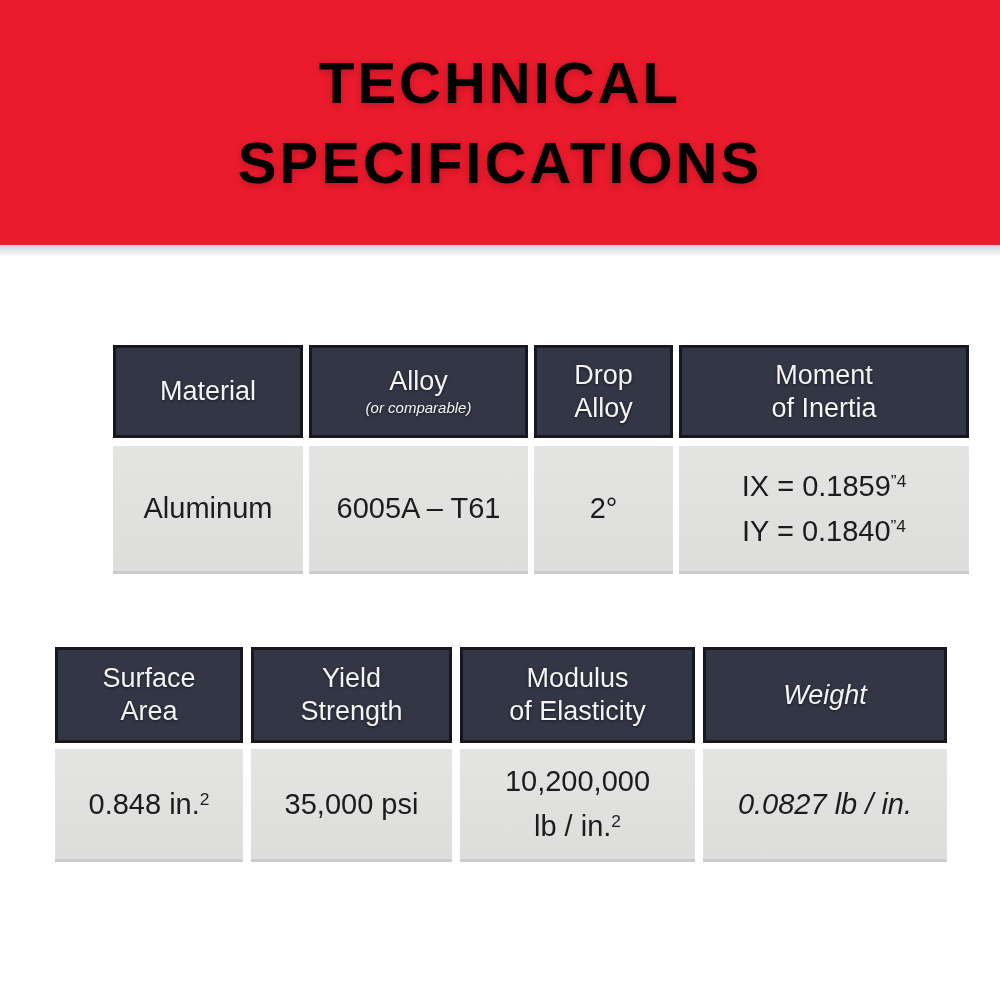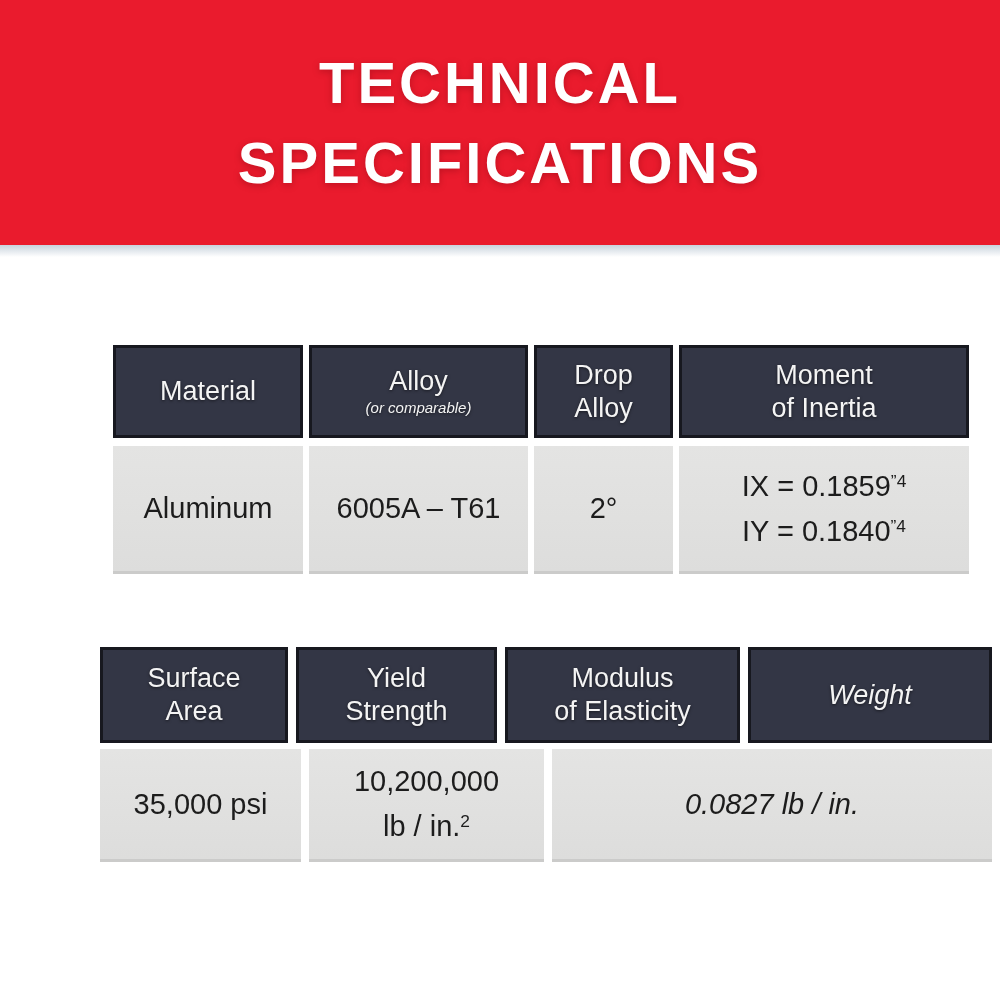--- a/index.html
+++ b/index.html
@@ -9,33 +9,33 @@
     font-family:"Liberation Sans", sans-serif;
   }
 
   
   .banner {
     position:absolute; left:0; top:0; width:1000px; height:245px;
     background:#ea1b2d;
     display:flex; flex-direction:column; align-items:center; justify-content:center;
   }
   .banner-line {
-    color:#ffffff; font-weight:700; font-size:58px; letter-spacing:3px;
+    color:#000000; font-weight:700; font-size:58px; letter-spacing:3px;
     line-height:80px; text-align:center;
     text-shadow:0 2px 7px rgba(110,0,12,0.35);
   }
   .banner-shadow {
     position:absolute; left:0; top:245px; width:1000px; height:12px;
     background:linear-gradient(to bottom, #c9d3dd 0%, rgba(255,255,255,0) 100%);
   }
 
   
   .spec-table { position:absolute; }
   #table1 { left:72px; top:345px; width:856px;padding-left:41px; }
-  #table2 { left:55px; top:647px; width:892px;margin-left:45px; }
+  #table2 { left:55px; top:647px; width:892px; }
 
   .hdr-row, .val-row { display:flex; }
   #table1 .hdr-row, #table1 .val-row { gap:6px; }
   #table2 .hdr-row, #table2 .val-row { gap:8px; }
   #table1 .hdr-row { height:93px; }
   #table1 .val-row { height:128px; margin-top:8px; }
   #table2 .hdr-row { height:96px; }
   #table2 .val-row { height:113px; margin-top:6px; }
 
   .hcell {
@@ -123,20 +123,23 @@
       </div>
       <div class="hcell t2c3">
         <span>Modulus</span>
         <span>of Elasticity</span>
       </div>
       <div class="hcell t2c4">
         <span>Weight</span>
       </div>
     </div>
     <div class="val-row">
+      <div class="vcell t2c1">
+        <span><span>0.848 in.</span><span class="sup">2</span></span>
+      </div>
       <div class="vcell t2c2">
         <span>35,000 psi</span>
       </div>
       <div class="vcell t2c3">
         <span>10,200,000</span>
         <span><span>lb / in.</span><span class="sup">2</span></span>
       </div>
       <div class="vcell t2c4">
         <span>0.0827 lb / in.</span>
       </div>

